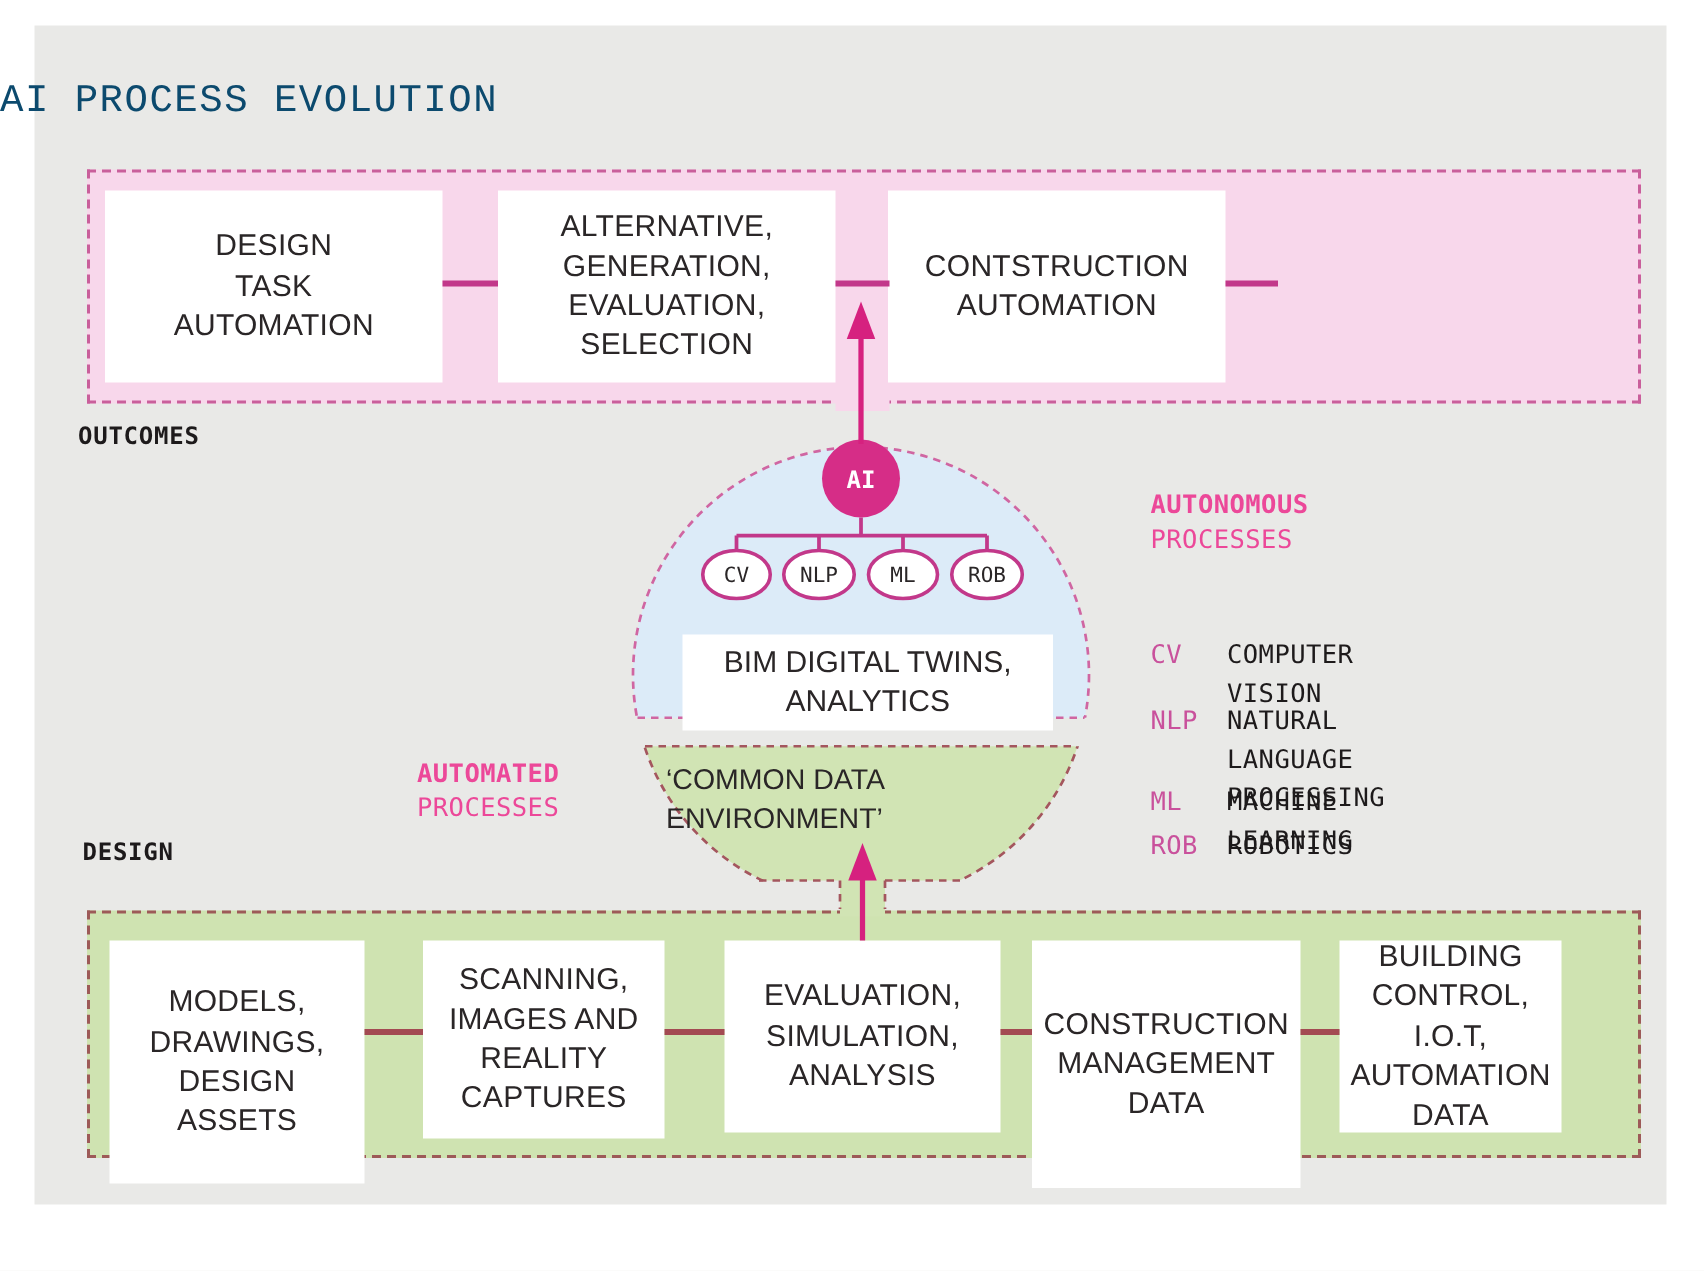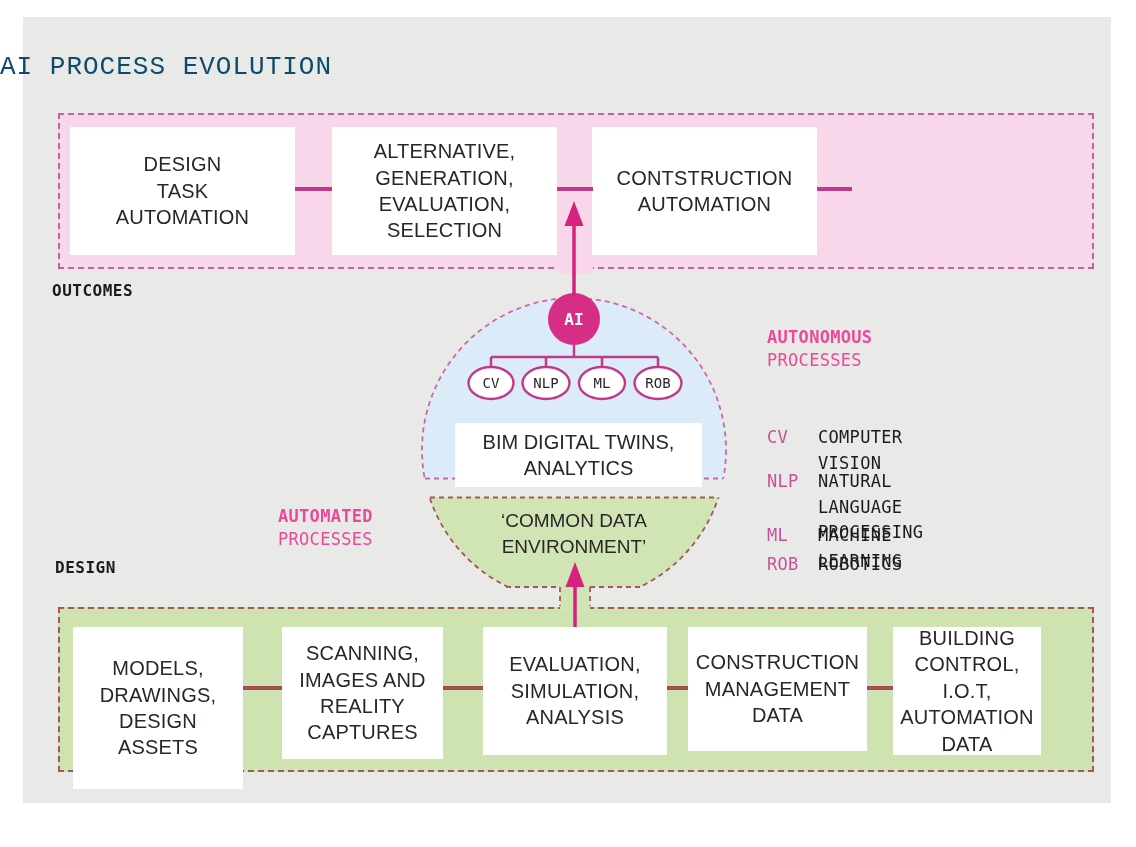--- a/index.html
+++ b/index.html
@@ -26,21 +26,21 @@
   .proc-label{position:absolute;font-family:"DejaVu Sans Mono",monospace;font-size:17px;
               line-height:1.35;letter-spacing:.3px;color:#ec4899;}
   .proc-label .l1{font-weight:bold;display:block;}
   .proc-label .l2{font-weight:normal;display:block;}
 
   svg.overlay{position:absolute;left:0;top:0;z-index:5;pointer-events:none;}
 
   .bim-box{position:absolute;left:455px;top:402px;width:247px;height:64px;background:#ffffff;z-index:6;
            display:flex;align-items:center;justify-content:center;text-align:center;
            font-size:20px;line-height:1.3;color:#2a2627;margin-top:21px;}
-  .cde-label{position:absolute;left:444px;top:508px;width:260px;z-index:6;text-align:center;
+  .cde-label{position:absolute;left:444px;top:508px;width:260px;z-index:6;
              font-size:19px;line-height:1.35;color:#2a2627;}
 
   .legend{position:absolute;z-index:4;}
   .legend-row{position:absolute;left:767px;display:flex;font-family:"DejaVu Sans Mono",monospace;
               font-size:17px;line-height:1.5;letter-spacing:.3px;}
   .legend-abbr{width:51px;color:#c9519c;flex:0 0 51px;}
   .legend-desc{color:#1d1a1b;}
 
   .ellipse-label{font-family:"DejaVu Sans Mono",monospace;font-size:14px;font-weight:500;fill:#2a2627;}
   .ai-text{font-family:"DejaVu Sans Mono",monospace;font-size:16px;font-weight:bold;fill:#ffffff;}
@@ -73,21 +73,21 @@
 DRAWINGS,
 DESIGN
 ASSETS</div>
   <div class="wbox pre" style="left:282px;top:627px;width:161px;height:132px;">SCANNING,
 IMAGES AND
 REALITY
 CAPTURES</div>
   <div class="wbox pre" style="left:483px;top:627px;width:184px;height:128px;">EVALUATION,
 SIMULATION,
 ANALYSIS</div>
-  <div class="wbox pre" style="left:688px;top:627px;width:179px;height:124px;">CONSTRUCTION
+  <div class="wbox pre" style="left:688px;top:627px;width:179px;height:165px;">CONSTRUCTION
 MANAGEMENT
 DATA</div>
   <div class="wbox pre" style="left:893px;top:627px;width:148px;height:128px;">BUILDING
 CONTROL, I.O.T,
 AUTOMATION
 DATA</div>
   <div class="connector conn-red" style="left:243px;top:686px;width:39px;"></div>
   <div class="connector conn-red" style="left:443px;top:686px;width:40px;"></div>
   <div class="connector conn-red" style="left:667px;top:686px;width:21px;"></div>
   <div class="connector conn-red" style="left:867px;top:686px;width:26px;"></div>

